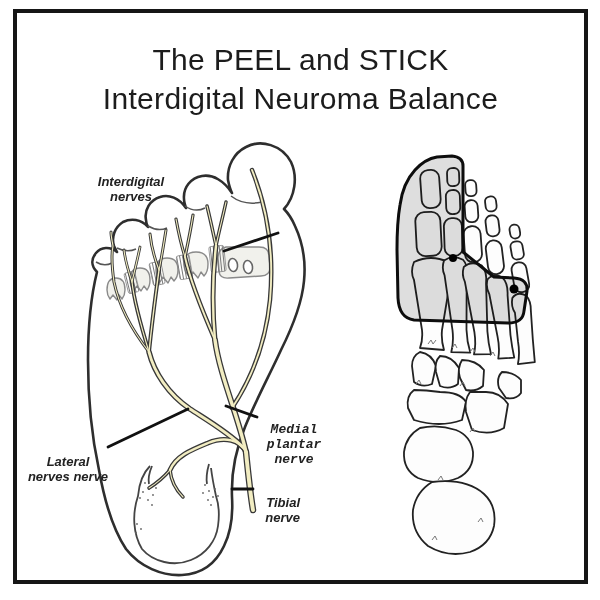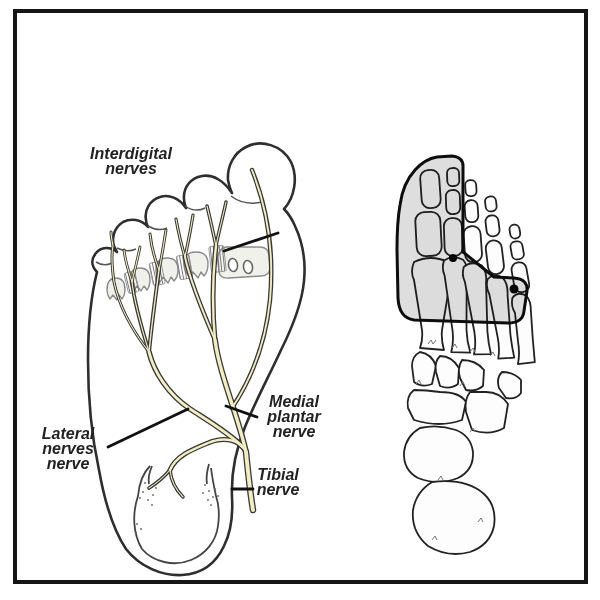--- a/index.html
+++ b/index.html
@@ -3,31 +3,35 @@
 <meta charset="utf-8">
 <style>
   html,body{margin:0;padding:0;background:#fff;}
   .stage{position:relative;width:600px;height:600px;background:#fff;overflow:hidden;
          font-family:"Liberation Sans", sans-serif;}
   .frame{position:absolute;left:13px;top:9px;width:575px;height:575px;
          border:4px solid #161616;box-sizing:border-box;background:#fff;}
   .title{position:absolute;left:13px;top:40px;width:575px;text-align:center;
          color:#1c1c1c;font-size:30px;line-height:39px;font-weight:400;letter-spacing:.3px;}
   .fig-svg{position:absolute;left:0;top:0;width:600px;height:600px;}
-  .lbl{position:absolute;font-weight:bold;font-style:italic;font-size:16px;
-       line-height:15px;color:#222;white-space:pre-line;}
+  .lbl{position:absolute;font-weight:bold;font-style:italic;font-size:13px;
+       line-height:15px;color:#222;white-space:pre-line;margin-top:28px;}
   .lbl.center{text-align:center;}
-  .lbl.left{text-align:center;font-style:italic;}
+  .lbl.left{text-align:right;font-style:italic;}
 </style>
 </head>
 <body>
 
 <div class="stage">
   <div class="frame"></div>
 
+  <div class="title">
+    <div>The PEEL and STICK</div>
+    <div>Interdigital Neuroma Balance</div>
+  </div>
 
   <svg class="fig-svg" viewBox="0 0 600 600">
     <defs>
       <pattern id="hatch" width="3" height="4" patternUnits="userSpaceOnUse">
         <path d="M1.5,0 V4" stroke="#777" stroke-width="1"></path>
       </pattern>
     </defs>
 
     <g>
       <path d="M97,272 C90,300 88,330 88,360 C88,398 92,438 99,470 C104,498 112,528 126,549
@@ -213,21 +217,21 @@
       <line x1="226" y1="406" x2="257" y2="417"></line>
       <line x1="108" y1="447" x2="188" y2="409"></line>
       <line x1="232" y1="489" x2="253" y2="489"></line>
     </g>
   </svg>
 
   <div class="lbl center" style="left:84px;top:146px;width:94px;">Interdigital
 nerves</div>
 
 
-  <div class="lbl center" style="left:248px;top:394px;width:92px;">Medial
+  <div class="lbl center" style="left:248px;top:394px;width:92px;font-family:Liberation Mono, monospace;">Medial
 plantar nerve</div>
 
   <div class="lbl center" style="left:20px;top:426px;width:96px;">Lateral
 nerves nerve</div>
 
   <div class="lbl left" style="left:256px;top:467px;width:44px;">Tibial
 nerve</div>
 </div>
 
 </body></html>

